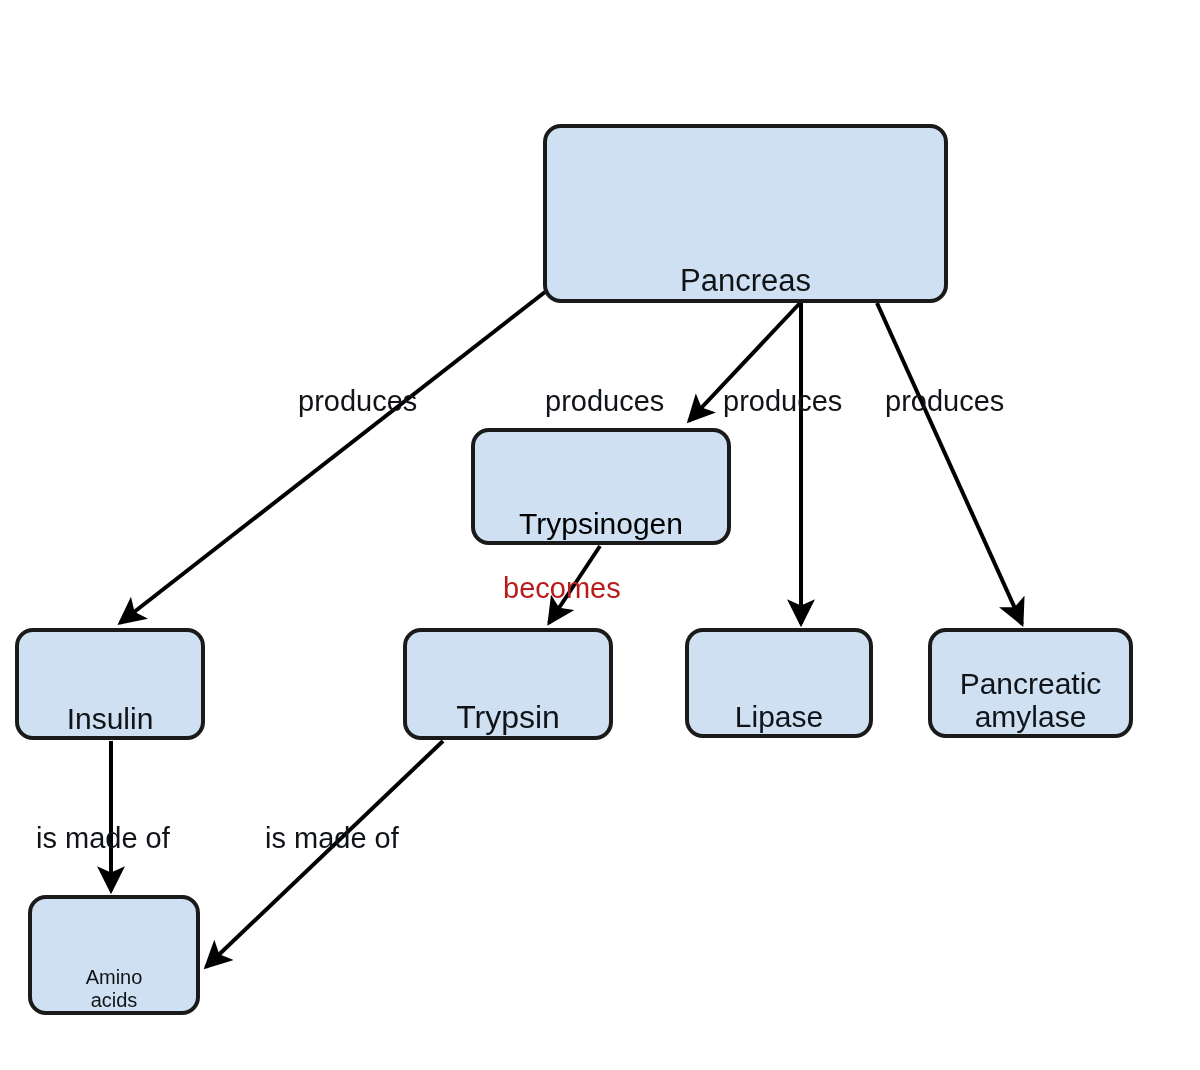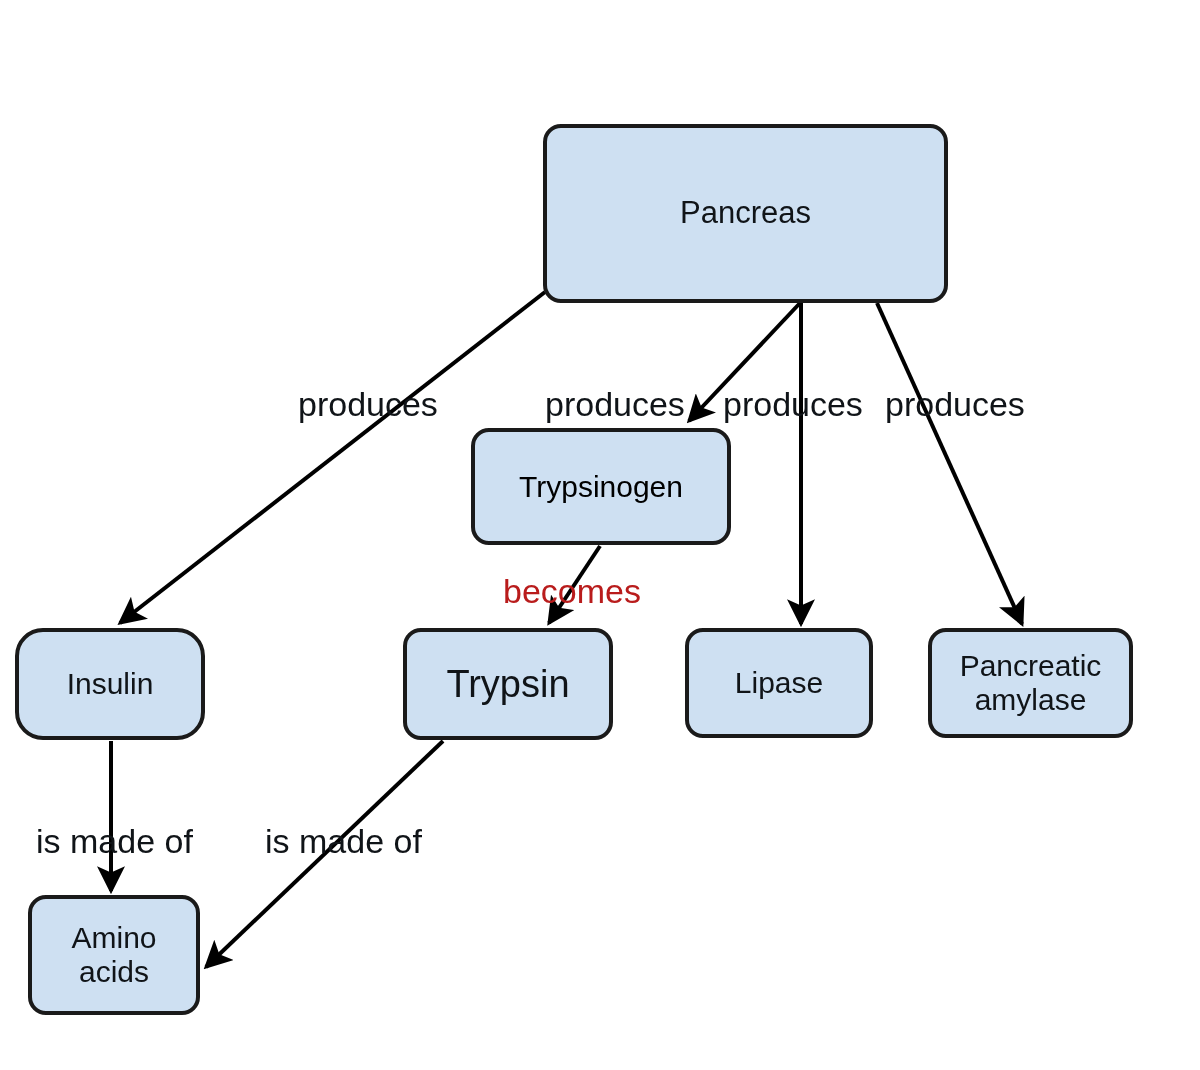--- a/index.html
+++ b/index.html
@@ -24,37 +24,37 @@
     width: 1200px;
     height: 1070px;
   }
   .node {
     position: absolute;
     box-sizing: border-box;
     background: #cee0f2;
     border: 4px solid #1a1a1a;
     border-radius: 18px;
     display: flex;
-    align-items: center;
+    align-items: flex-end;
     justify-content: center;
     text-align: center;
     color: #101418;
     font-size: 30px;
     line-height: 1.12;
     font-family: "Liberation Sans", sans-serif;
     z-index: 3;
   }
   .node-label {
     display: block;
     white-space: pre-line;
     padding: 0 8px;
   }
   .edge-label {
     position: absolute;
-    font-size: 34px;
+    font-size: 29px;
     color: #101418;
     font-family: "Liberation Sans", sans-serif;
     white-space: nowrap;
     z-index: 2;
     background: transparent;
   }
 </style>
 </head>
 <body style="background: rgb(255, 255, 255);">
 
@@ -78,38 +78,38 @@
   </svg>
 
   <div class="node" style="left: 543px; top: 124px; width: 405px; height: 179px; font-size: 31px; background: rgb(206, 224, 242); border-color: rgb(26, 26, 26); color: rgb(16, 20, 24);">
     <span class="node-label">Pancreas</span>
   </div>
 
   <div class="node" style="left: 471px; top: 428px; width: 260px; height: 117px; font-size: 30px; background: rgb(206, 224, 242); border-color: rgb(26, 26, 26); color: #000000;">
     <span class="node-label">Trypsinogen</span>
   </div>
 
-  <div class="node" style="left: 15px; top: 628px; width: 190px; height: 112px; font-size: 30px; background: rgb(206, 224, 242); border-color: rgb(26, 26, 26); color: rgb(16, 20, 24); border-radius: 28px;">
+  <div class="node" style="left: 15px; top: 628px; width: 190px; height: 112px; font-size: 30px; background: rgb(206, 224, 242); border-color: rgb(26, 26, 26); color: rgb(16, 20, 24);">
     <span class="node-label">Insulin</span>
   </div>
 
-  <div class="node" style="left: 403px; top: 628px; width: 210px; height: 112px; font-size: 38px; background: rgb(206, 224, 242); border-color: rgb(26, 26, 26); color: rgb(16, 20, 24);">
+  <div class="node" style="left: 403px; top: 628px; width: 210px; height: 112px; font-size: 32px; background: rgb(206, 224, 242); border-color: rgb(26, 26, 26); color: rgb(16, 20, 24);">
     <span class="node-label">Trypsin</span>
   </div>
 
   <div class="node" style="left: 928px; top: 628px; width: 205px; height: 110px; font-size: 30px; background: rgb(206, 224, 242); border-color: rgb(26, 26, 26); color: rgb(16, 20, 24);">
     <span class="node-label">Pancreatic
 amylase</span>
   </div>
 
   <div class="node" style="left: 685px; top: 628px; width: 188px; height: 110px; font-size: 30px; background: rgb(206, 224, 242); border-color: rgb(26, 26, 26); color: rgb(16, 20, 24);">
     <span class="node-label">Lipase</span>
   </div>
 
-  <div class="node" style="left: 28px; top: 895px; width: 172px; height: 120px; font-size: 30px; background: rgb(206, 224, 242); border-color: rgb(26, 26, 26); color: rgb(16, 20, 24);">
+  <div class="node" style="left: 28px; top: 895px; width: 172px; height: 120px; font-size: 20px; background: rgb(206, 224, 242); border-color: rgb(26, 26, 26); color: rgb(16, 20, 24);">
     <span class="node-label">Amino
 acids</span>
   </div>
 
   <div class="edge-label" style="left: 298px; top: 385px; color: rgb(16, 20, 24);">produces</div>
   <div class="edge-label" style="left: 545px; top: 385px; color: rgb(16, 20, 24);">produces</div>
   <div class="edge-label" style="left: 723px; top: 385px; color: rgb(16, 20, 24);">produces</div>
   <div class="edge-label" style="left: 885px; top: 385px; color: rgb(16, 20, 24);">produces</div>
   <div class="edge-label" style="left: 503px; top: 572px; color: #b91c1c;">becomes</div>
   <div class="edge-label" style="left: 36px; top: 822px; color: rgb(16, 20, 24);">is made of</div>

